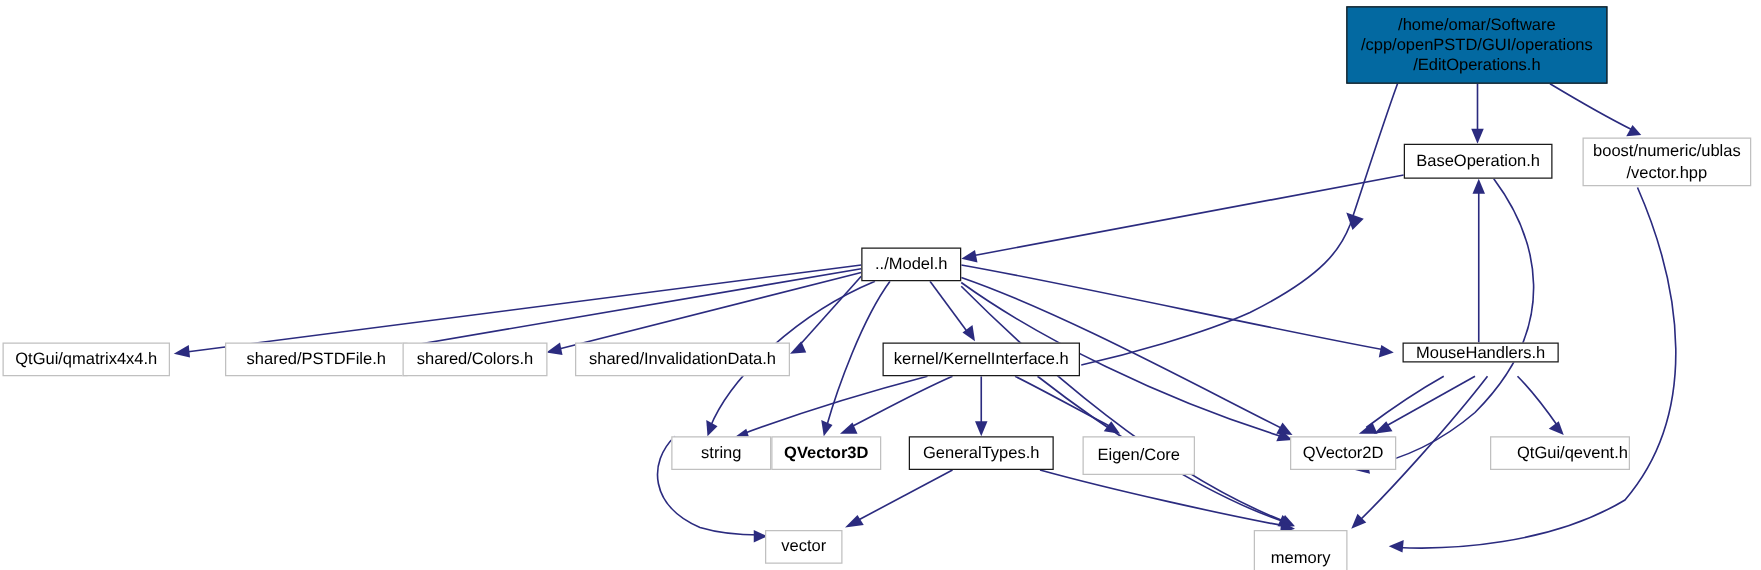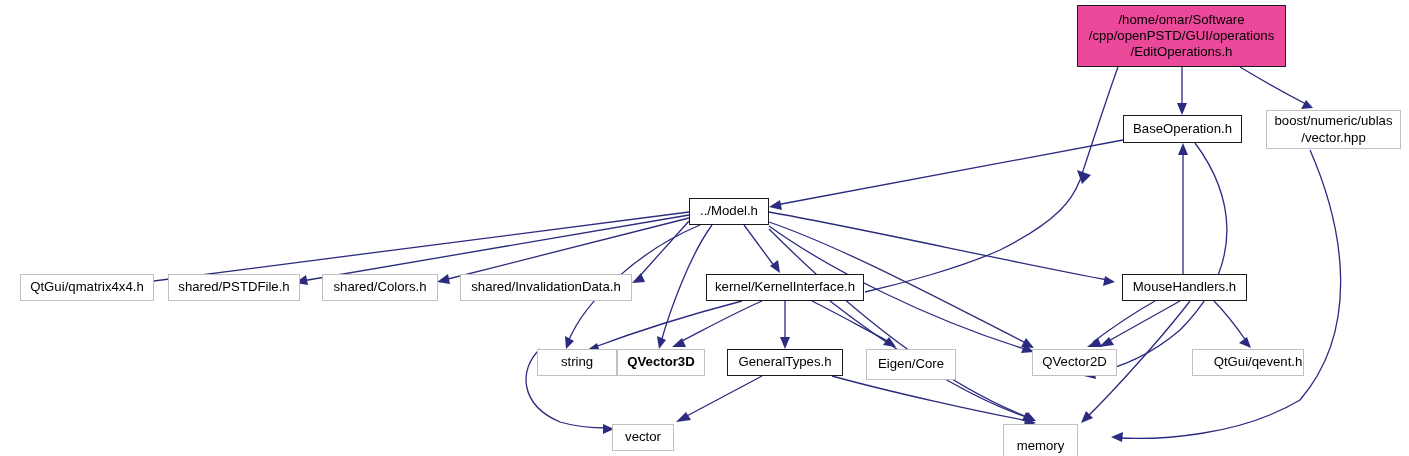--- a/index.html
+++ b/index.html
@@ -6,21 +6,21 @@
   body{width:1409px;height:456px;overflow:hidden;
        font-family:"Liberation Sans","DejaVu Sans",sans-serif;}
   #graph{position:relative;width:1409px;height:456px;}
   svg#edges{position:absolute;left:0;top:0;width:1409px;height:456px;}
   .node{position:absolute;box-sizing:border-box;display:flex;
         align-items:center;justify-content:center;text-align:center;
         background:#ffffff;border:1px solid #c0c0c0;
         font-size:13.2px;color:#000000;line-height:1.22;
         white-space:pre-line;letter-spacing:0px;}
   .node.strong{border:1.6px solid #1a1a1a;}
-  .node.current{background:#ec4899;border:1.6px solid #1a1a1a;}
+  .node.current{background:#0369a1;border:1.6px solid #1a1a1a;}
   .edge{fill:none;stroke:#2b2b7f;stroke-width:1.3px;}
   .arrow{fill:#2b2b7f;stroke:none;}
 </style>
 </head>
 <body>
 
 <div id="graph">
   <svg id="edges" viewBox="0 0 1409 456">
       <path class="edge" d="M1118,67 C1106,100 1090,150 1080,180 C1073,198 1060,220 1000,250 C960,268 900,284 865,292"></path>
       <path class="arrow" d="M1082,184 l-5,-14 l14,5 z"></path>
@@ -84,26 +84,26 @@
       <path class="arrow" d="M1111,437 l12,-5 l-1,10 z"></path>
     </svg>
   <div id="nodes">
       <div class="node current" style="left: 1077px; top: 5px; width: 209px; height: 62px;">/home/omar/Software
 /cpp/openPSTD/GUI/operations
 /EditOperations.h</div>
       <div class="node strong" style="left: 1123px; top: 115px; width: 119px; height: 28px;">BaseOperation.h</div>
       <div class="node" style="left: 1266px; top: 110px; width: 135px; height: 39px;">boost/numeric/ublas
 /vector.hpp</div>
       <div class="node strong" style="left: 689px; top: 198px; width: 80px; height: 27px;">../Model.h</div>
-      <div class="node" style="left: 20px; top: 274px; width: 134px; height: 27px;">QtGui/qmatrix4x4.h</div>
-      <div class="node" style="left: 168px; top: 274px; width: 132px; height: 27px;">shared/PSTDFile.h</div>
+      <div class="node" style="left: 2px; top: 274px; width: 134px; height: 27px;">QtGui/qmatrix4x4.h</div>
+      <div class="node" style="left: 180px; top: 274px; width: 146px; height: 27px;">shared/PSTDFile.h</div>
       <div class="node" style="left: 322px; top: 274px; width: 116px; height: 27px;">shared/Colors.h</div>
       <div class="node" style="left: 460px; top: 274px; width: 172px; height: 27px;">shared/InvalidationData.h</div>
       <div class="node strong" style="left: 706px; top: 274px; width: 158px; height: 27px;">kernel/KernelInterface.h</div>
-      <div class="node strong" style="left: 1122px; top: 274px; width: 125px; height: 27px;">MouseHandlers.h</div>
+      <div class="node strong" style="left: 1122px; top: 274px; width: 125px; height: 16px;">MouseHandlers.h</div>
       <div class="node" style="left: 537px; top: 349px; width: 80px; height: 27px;">string</div>
       <div class="node" style="left: 617px; top: 349px; width: 88px; height: 27px; font-weight: bold;">QVector3D</div>
       <div class="node strong" style="left: 727px; top: 349px; width: 116px; height: 27px;">GeneralTypes.h</div>
       <div class="node" style="left: 866px; top: 349px; width: 90px; height: 31px;">Eigen/Core</div>
       <div class="node" style="left: 1032px; top: 349px; width: 85px; height: 27px; text-align: center;">QVector2D</div>
       <div class="node" style="left: 1192px; top: 349px; width: 112px; height: 27px; padding-left: 20px;">QtGui/qevent.h</div>
       <div class="node" style="left: 612px; top: 424px; width: 62px; height: 27px;">vector</div>
       <div class="node" style="left: 1003px; top: 424px; width: 75px; height: 44px;">memory</div>
     </div>
 </div>

